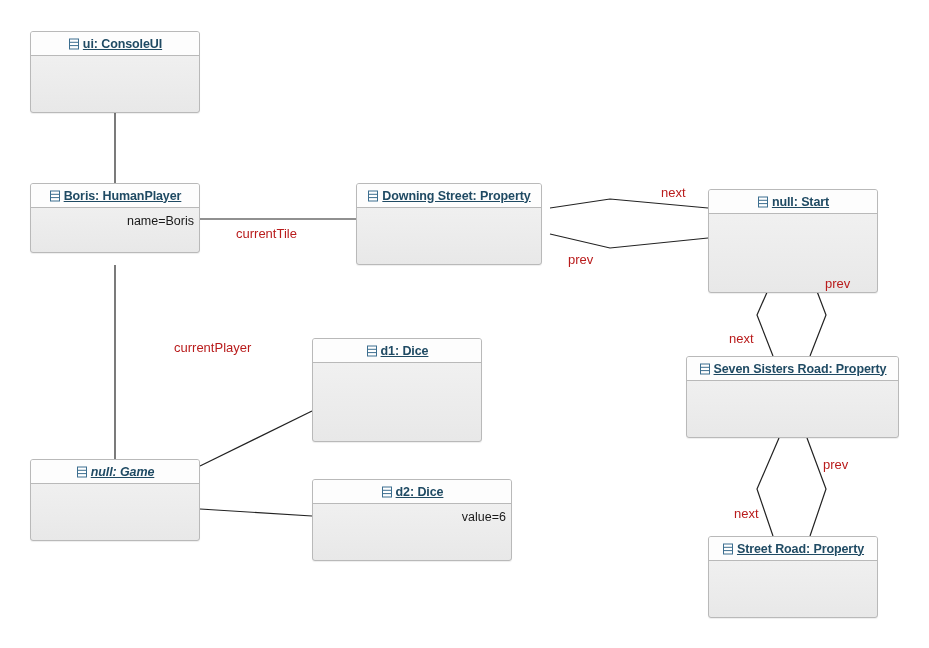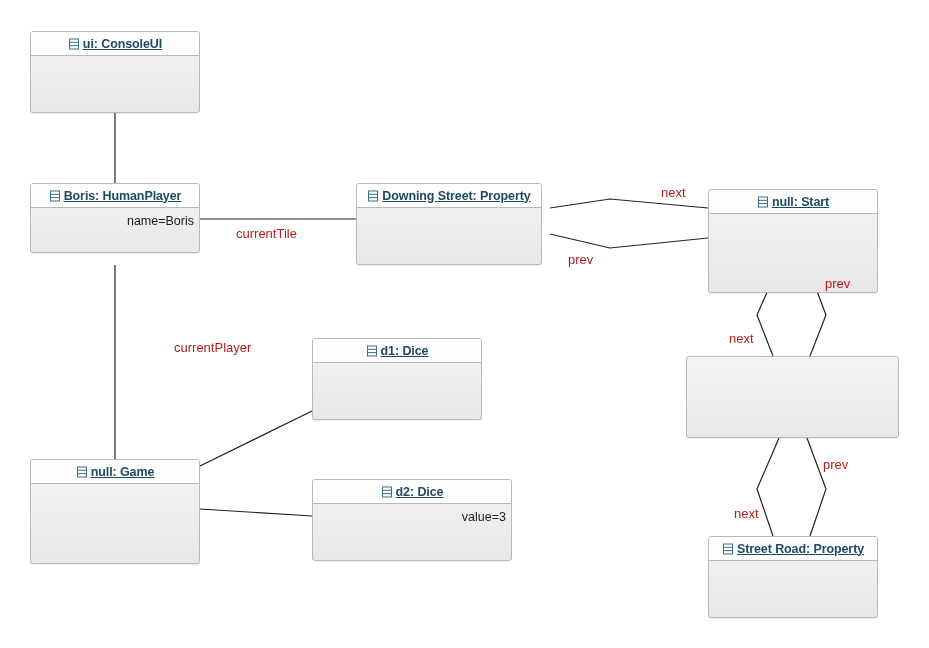--- a/index.html
+++ b/index.html
@@ -138,57 +138,65 @@
           <svg viewBox="0 0 12 12" class="obj-icon">
             <rect x="1.5" y="1" width="9" height="10" fill="#ffffff" stroke="#3c6e8f" stroke-width="1"></rect>
             <line x1="1.5" x2="10.5" y1="4.3" y2="4.3" stroke="#3c6e8f" stroke-width="1"></line>
             <line x1="1.5" x2="10.5" y1="7.6" y2="7.6" stroke="#3c6e8f" stroke-width="1"></line>
           </svg>
           <span class="obj-title">null: Start</span>
         </div>
         <div class="obj-body"></div>
       </div>
       <div class="obj-node" style="left: 686px; top: 356px; width: 213px; height: 82px;">
+        <div class="obj-header">
+          <svg viewBox="0 0 12 12" class="obj-icon">
+            <rect x="1.5" y="1" width="9" height="10" fill="#ffffff" stroke="#3c6e8f" stroke-width="1"></rect>
+            <line x1="1.5" x2="10.5" y1="4.3" y2="4.3" stroke="#3c6e8f" stroke-width="1"></line>
+            <line x1="1.5" x2="10.5" y1="7.6" y2="7.6" stroke="#3c6e8f" stroke-width="1"></line>
+          </svg>
+          <span class="obj-title">Seven Sisters Road: Property</span>
+        </div>
         <div class="obj-body"></div>
       </div>
       <div class="obj-node" style="left: 708px; top: 536px; width: 170px; height: 82px;">
         <div class="obj-header">
           <svg viewBox="0 0 12 12" class="obj-icon">
             <rect x="1.5" y="1" width="9" height="10" fill="#ffffff" stroke="#3c6e8f" stroke-width="1"></rect>
             <line x1="1.5" x2="10.5" y1="4.3" y2="4.3" stroke="#3c6e8f" stroke-width="1"></line>
             <line x1="1.5" x2="10.5" y1="7.6" y2="7.6" stroke="#3c6e8f" stroke-width="1"></line>
           </svg>
           <span class="obj-title">Street Road: Property</span>
         </div>
         <div class="obj-body"></div>
       </div>
-      <div class="obj-node" style="left: 312px; top: 338px; width: 170px; height: 82px;">
+      <div class="obj-node" style="left: 312px; top: 338px; width: 170px; height: 104px;">
         <div class="obj-header">
           <svg viewBox="0 0 12 12" class="obj-icon">
             <rect x="1.5" y="1" width="9" height="10" fill="#ffffff" stroke="#3c6e8f" stroke-width="1"></rect>
             <line x1="1.5" x2="10.5" y1="4.3" y2="4.3" stroke="#3c6e8f" stroke-width="1"></line>
             <line x1="1.5" x2="10.5" y1="7.6" y2="7.6" stroke="#3c6e8f" stroke-width="1"></line>
           </svg>
           <span class="obj-title">d1: Dice</span>
         </div>
       </div>
       <div class="obj-node" style="left: 312px; top: 479px; width: 200px; height: 82px;">
         <div class="obj-header">
           <svg viewBox="0 0 12 12" class="obj-icon">
             <rect x="1.5" y="1" width="9" height="10" fill="#ffffff" stroke="#3c6e8f" stroke-width="1"></rect>
             <line x1="1.5" x2="10.5" y1="4.3" y2="4.3" stroke="#3c6e8f" stroke-width="1"></line>
             <line x1="1.5" x2="10.5" y1="7.6" y2="7.6" stroke="#3c6e8f" stroke-width="1"></line>
           </svg>
           <span class="obj-title">d2: Dice</span>
         </div>
         <div class="obj-body">
-          <div class="obj-attr">value=3</div>
-        </div>
-      </div>
-      <div class="obj-node" style="left: 30px; top: 459px; width: 170px; height: 105px;">
+          <div class="obj-attr">value=6</div>
+        </div>
+      </div>
+      <div class="obj-node" style="left: 30px; top: 459px; width: 170px; height: 82px; font-style: italic;">
         <div class="obj-header">
           <svg viewBox="0 0 12 12" class="obj-icon">
             <rect x="1.5" y="1" width="9" height="10" fill="#ffffff" stroke="#3c6e8f" stroke-width="1"></rect>
             <line x1="1.5" x2="10.5" y1="4.3" y2="4.3" stroke="#3c6e8f" stroke-width="1"></line>
             <line x1="1.5" x2="10.5" y1="7.6" y2="7.6" stroke="#3c6e8f" stroke-width="1"></line>
           </svg>
           <span class="obj-title">null: Game</span>
         </div>
         <div class="obj-body"></div>
       </div>

